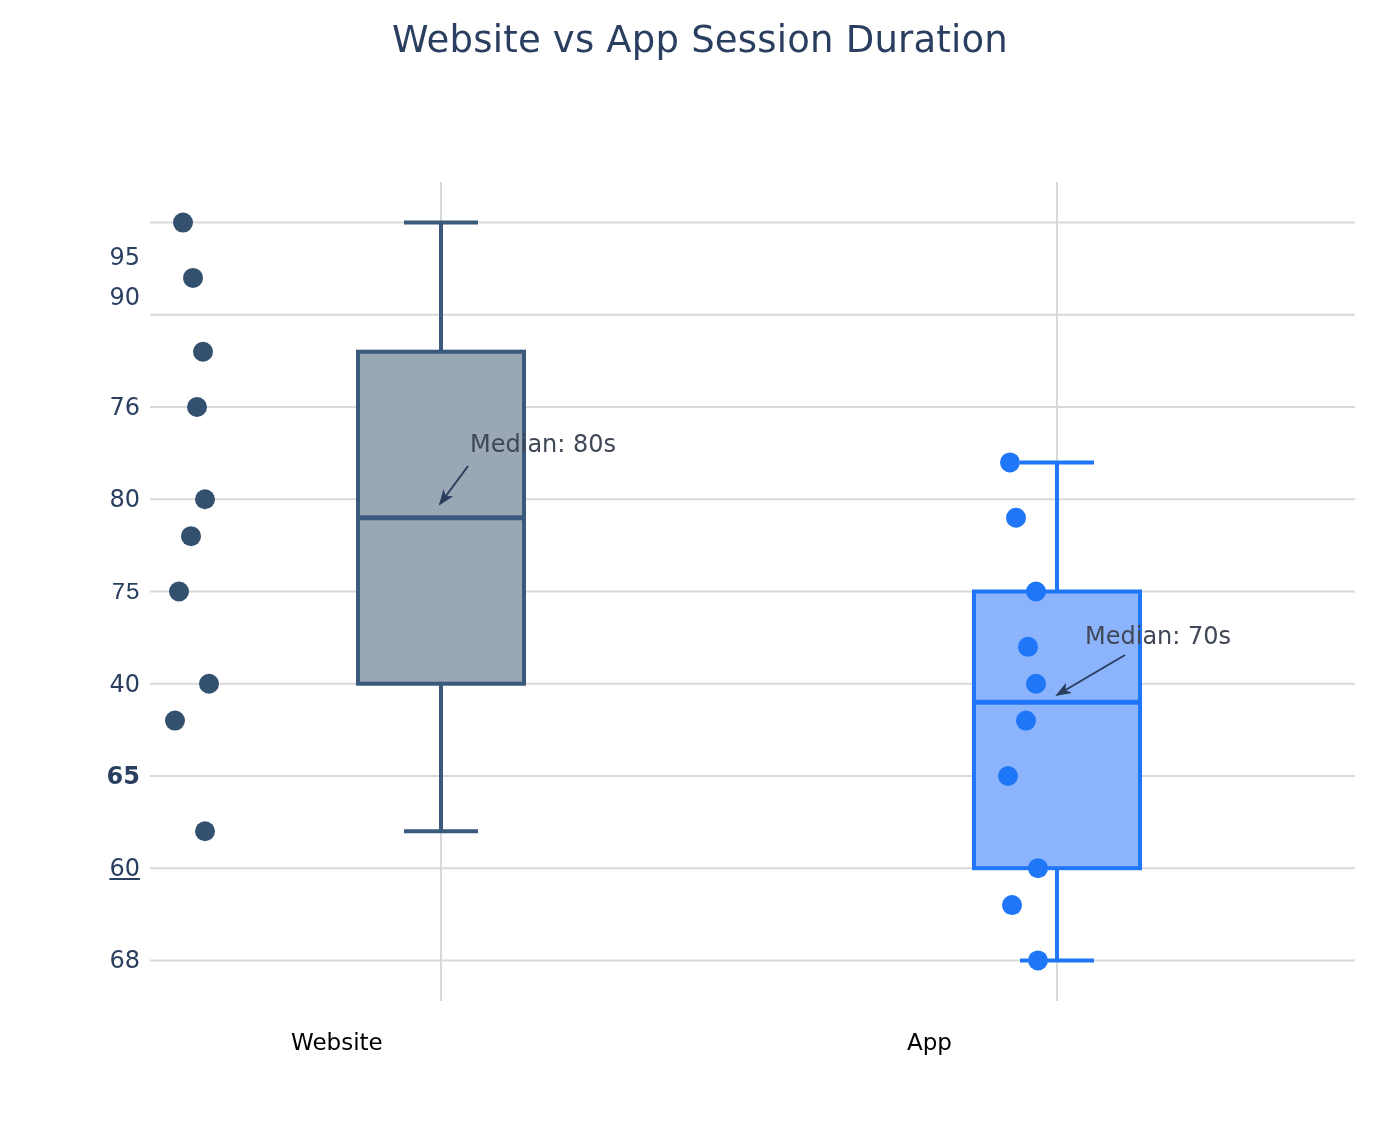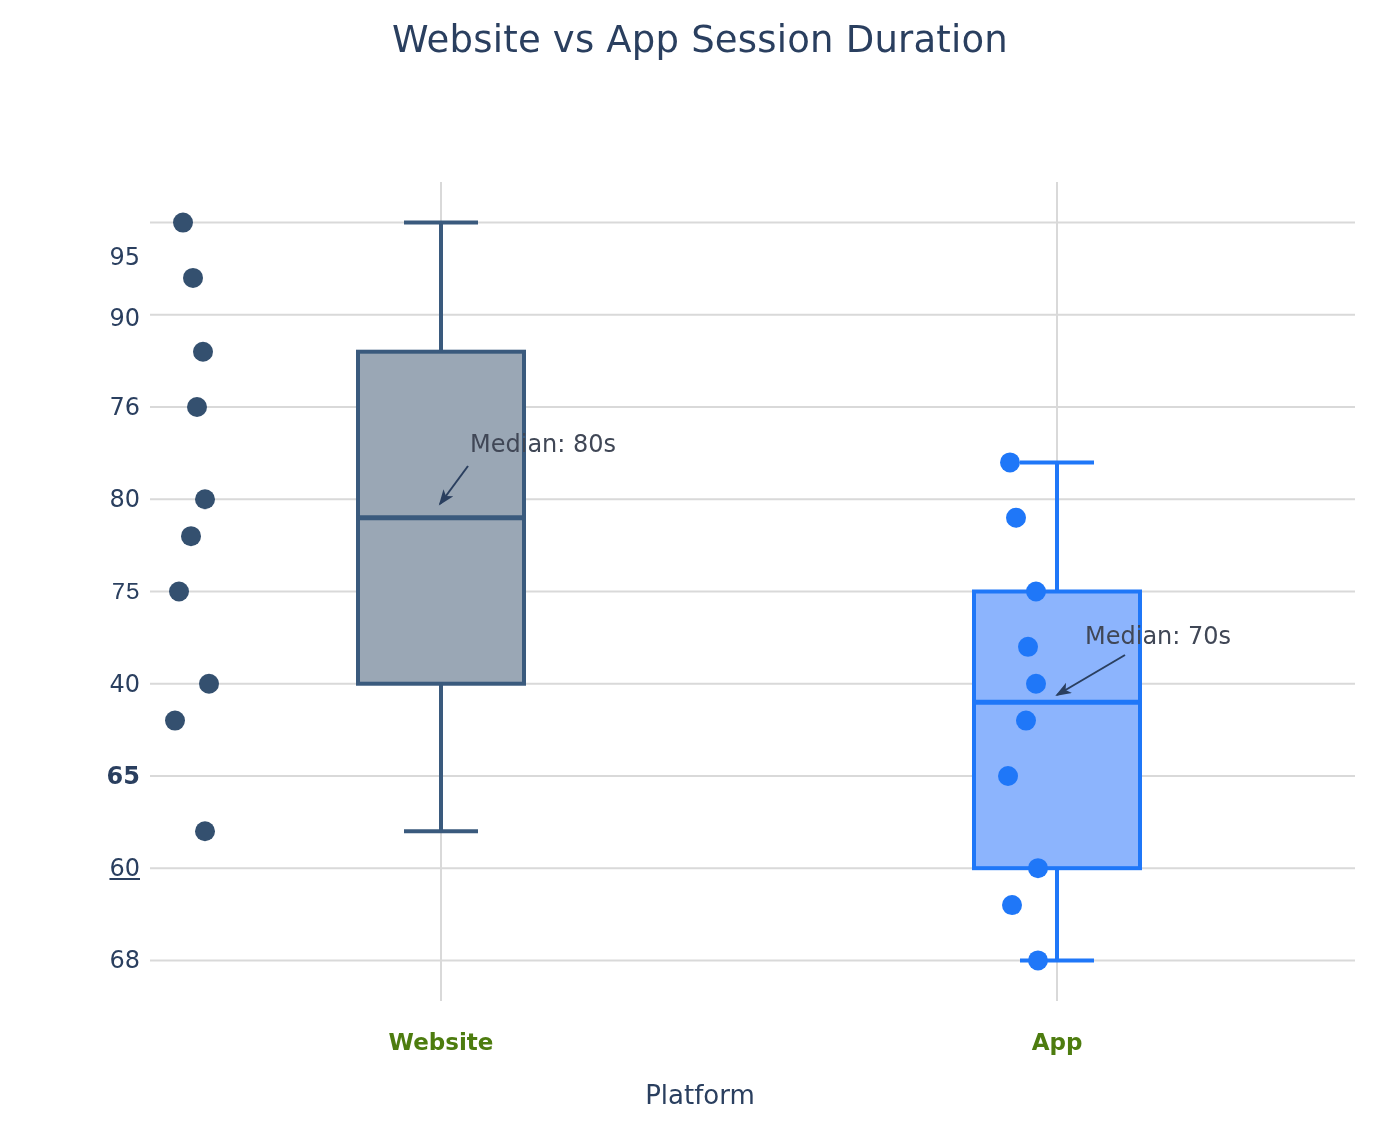--- a/index.html
+++ b/index.html
@@ -53,25 +53,24 @@
     position: absolute;
     left: 30px;
     top: 0;
     width: 110px;
     height: 1121px;
   }
   .x-tick-label {
     position: absolute;
     top: 1029px;
     width: 300px;
-    text-align: center;
+    text-align: left;
     font-size: 23px;
-    color: #4d7c0f;
+    color: #000000;
     transform: translateX(-150px);
-    font-weight: bold;
   }
   svg#plot {
     position: absolute;
     left: 0;
     top: 0;
   }
   .annot-text {
     font-size: 24px;
     fill: #404756;
     font-family: "DejaVu Sans", "Liberation Sans", sans-serif;
@@ -85,21 +84,21 @@
   <div id="chart-title">Website vs App Session Duration</div>
 
   <div id="y-tick-layer">
       <div class="y-tick-label" style="top: 960.419px;">68</div>
       <div class="y-tick-label" style="top: 868.189px; text-decoration: underline;">60</div>
       <div class="y-tick-label" style="top: 775.959px; font-weight: bold;">65</div>
       <div class="y-tick-label" style="top: 683.73px;">40</div>
       <div class="y-tick-label" style="top: 591.5px; font-family: Liberation Mono, monospace;">75</div>
       <div class="y-tick-label" style="top: 499.27px; text-align: right;">80</div>
       <div class="y-tick-label" style="top: 407.041px;">76</div>
-      <div class="y-tick-label" style="top: 318px;">90</div>
+      <div class="y-tick-label" style="top: 297px;">90</div>
       <div class="y-tick-label" style="top: 221px; margin-top: 36px;">95</div>
     </div>
 
   <svg id="plot" width="1400" height="1121">
     <g id="gridlines-h">
         <line x1="150" x2="1355" y1="960.4189189189188" y2="960.4189189189188" stroke="#d9d9d9" stroke-width="2"></line>
         <line x1="150" x2="1355" y1="868.1891891891892" y2="868.1891891891892" stroke="#d9d9d9" stroke-width="2"></line>
         <line x1="150" x2="1355" y1="775.9594594594595" y2="775.9594594594595" stroke="#d9d9d9" stroke-width="2"></line>
         <line x1="150" x2="1355" y1="683.7297297297297" y2="683.7297297297297" stroke="#d9d9d9" stroke-width="2"></line>
         <line x1="150" x2="1355" y1="591.5" y2="591.5" stroke="#d9d9d9" stroke-width="2"></line>
@@ -163,15 +162,14 @@
         <line x1="1125" y1="655" x2="1057" y2="695" stroke="#2a3f5f" stroke-width="2" marker-end="url(#arrowhead)"></line>
         <text x="1085" y="644" class="annot-text">Median: 70s</text>
       </g>
   </svg>
 
   <div id="x-tick-layer">
       <div class="x-tick-label" style="left: 441px;">Website</div>
       <div class="x-tick-label" style="left: 1057px;">App</div>
     </div>
 
-  <div id="x-axis-title">Platform</div>
 
 </div>
 
 </body></html>

